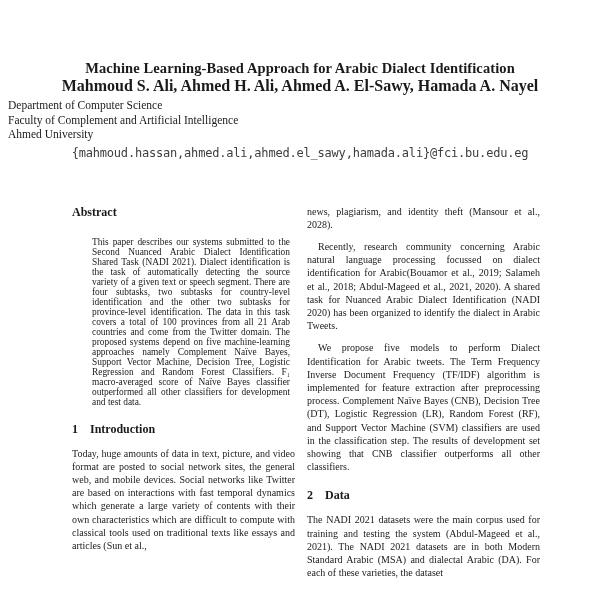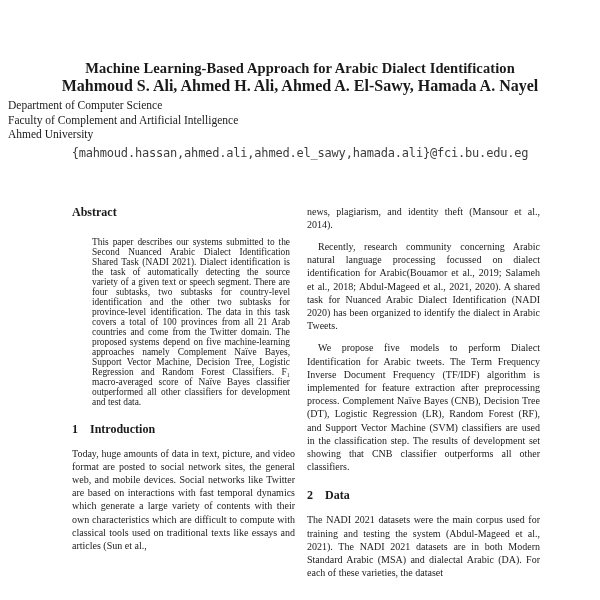--- a/index.html
+++ b/index.html
@@ -104,21 +104,21 @@
       <div class="abstract-heading">Abstract</div>
       <p class="abstract-body">This paper describes our systems submitted to the Second Nuanced Arabic Dialect Identification Shared Task (NADI 2021). Dialect identification is the task of automatically detecting the source variety of a given text or speech segment. There are four subtasks, two subtasks for country-level identification and the other two subtasks for province-level identification. The data in this task covers a total of 100 provinces from all 21 Arab countries and come from the Twitter domain. The proposed systems depend on five machine-learning approaches namely Complement Naïve Bayes, Support Vector Machine, Decision Tree, Logistic Regression and Random Forest Classifiers. F₁ macro-averaged score of Naïve Bayes classifier outperformed all other classifiers for development and test data.</p>
 
       <div class="section-heading">
         <span class="sec-num">1</span><span>Introduction</span>
       </div>
       <p class="body-par">Today, huge amounts of data in text, picture, and video format are posted to social network sites, the general web, and mobile devices. Social networks like Twitter are based on interactions with fast temporal dynamics which generate a large variety of contents with their own characteristics which are difficult to compute with classical tools used on traditional texts like essays and articles (Sun et al.,</p>
     </div>
 
     <div class="col-right">
-      <p class="body-par">news, plagiarism, and identity theft (Mansour et al., 2014).</p>
+      <p class="body-par">news, plagiarism, and identity theft (Mansour et al., 2028).</p>
       <p class="body-par par-gap par-indent">Recently, research community concerning Arabic natural language processing focussed on dialect identification for Arabic(Bouamor et al., 2019; Salameh et al., 2018; Abdul-Mageed et al., 2021, 2020). A shared task for Nuanced Arabic Dialect Identification (NADI 2020) has been organized to identify the dialect in Arabic Tweets.</p>
       <p class="body-par par-gap par-indent">We propose five models to perform Dialect Identification for Arabic tweets. The Term Frequency Inverse Document Frequency (TF/IDF) algorithm is implemented for feature extraction after preprocessing process. Complement Naïve Bayes (CNB), Decision Tree (DT), Logistic Regression (LR), Random Forest (RF), and Support Vector Machine (SVM) classifiers are used in the classification step. The results of development set showing that CNB classifier outperforms all other classifiers.</p>
 
       <div class="section-heading">
         <span class="sec-num">2</span><span>Data</span>
       </div>
       <p class="body-par">The NADI 2021 datasets were the main corpus used for training and testing the system (Abdul-Mageed et al., 2021). The NADI 2021 datasets are in both Modern Standard Arabic (MSA) and dialectal Arabic (DA). For each of these varieties, the dataset</p>
     </div>
 
   </div>

